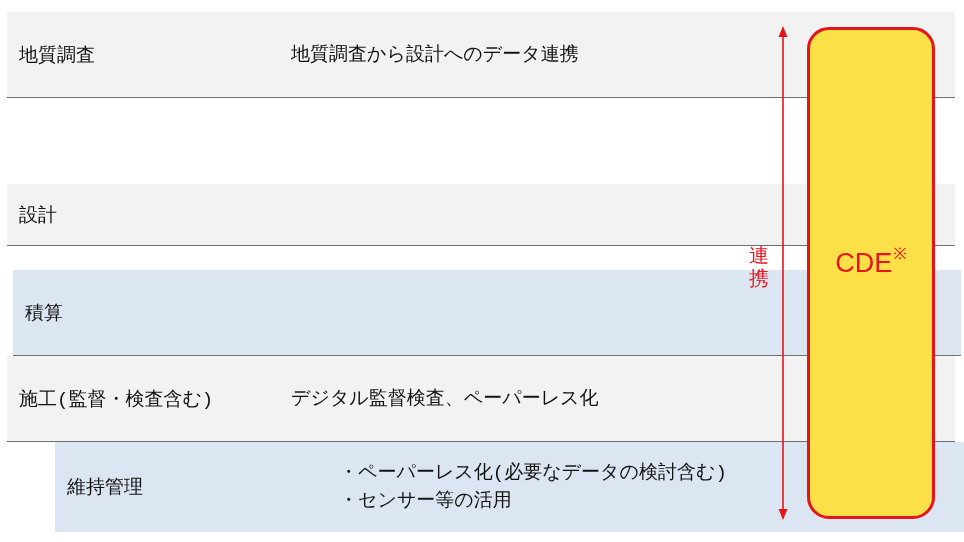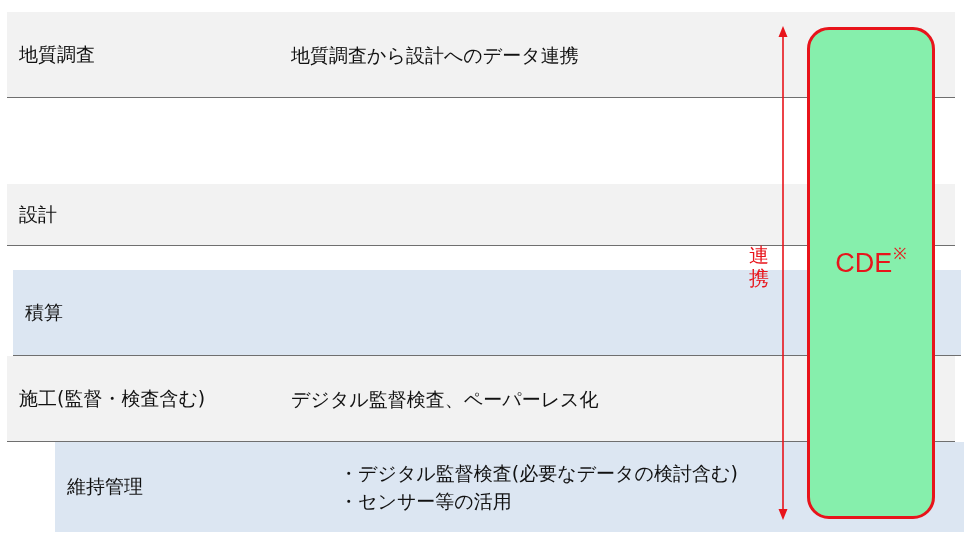--- a/index.html
+++ b/index.html
@@ -21,20 +21,21 @@
       left: 7px;
       top: 12px;
       width: 948px;
       height: 520px;
     }
     .row {
       position: absolute;
       left: 0;
       width: 948px;
       box-sizing: border-box;
+      font-family: Liberation Mono, monospace;
     }
     .row.odd { background: #f2f2f2; }
     .row.even { background: #dce6f2; }
     .row .divider {
       position: absolute;
       left: 0;
       right: 0;
       bottom: 0;
       height: 1px;
       background: #6f6f6f;
@@ -81,21 +82,21 @@
       text-align: center;
       font-family: "DejaVu Sans", "Liberation Sans", sans-serif;
     }
     .cde-box {
       position: absolute;
       left: 807px;
       top: 27px;
       width: 128px;
       height: 492px;
       box-sizing: border-box;
-      background: #86efac;
+      background: #fde047;
       border: 3px solid #e8141b;
       border-radius: 22px;
       display: flex;
       align-items: center;
       justify-content: center;
     }
     .cde-label {
       font-family: "Liberation Sans", sans-serif;
       font-size: 27px;
       color: #e8141b;
@@ -140,21 +141,21 @@
       <div class="cell-phase">施工(監督・検査含む)</div>
       <div class="cell-desc">
         <span>デジタル監督検査、ペーパーレス化</span>
       </div>
       <div class="divider"></div>
     </div>
 
     <div class="row even last" style="top:430px; height:90px;margin-left:48px;">
       <div class="cell-phase">維持管理</div>
       <div class="cell-desc">
-        <span>・デジタル監督検査(必要なデータの検討含む)</span>
+        <span>・ペーパーレス化(必要なデータの検討含む)</span>
         <span>・センサー等の活用</span>
       </div>
 
     </div>
 
   </div>
 
   <svg class="arrow" viewBox="0 0 16 494" width="16" height="494">
     <line x1="8" y1="10" x2="8" y2="484" stroke="#e8141b" stroke-width="1.6"></line>
     <polygon points="8,0 3.5,11 12.5,11" fill="#e8141b"></polygon>

